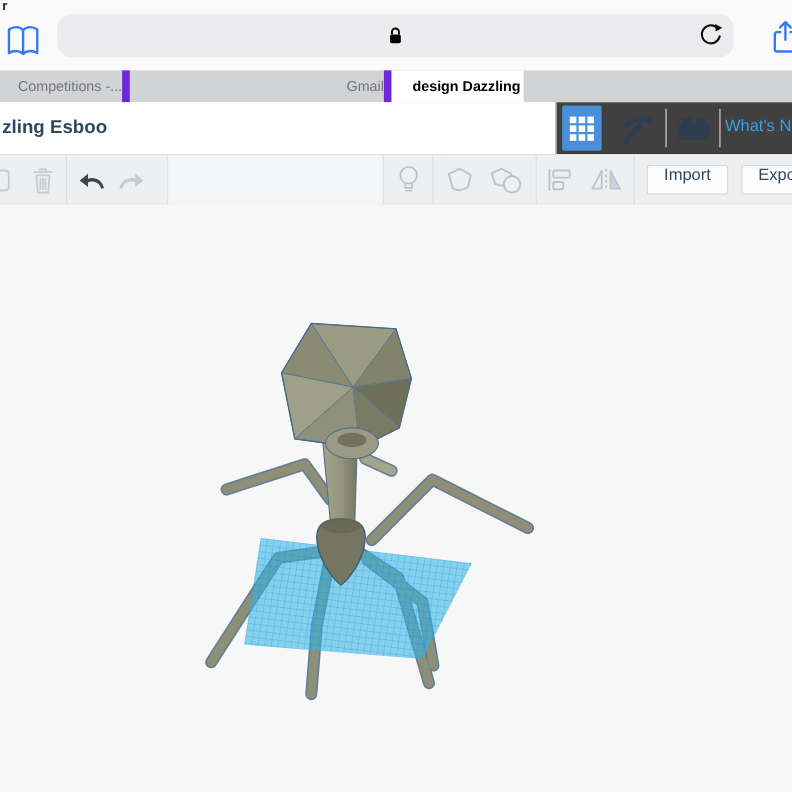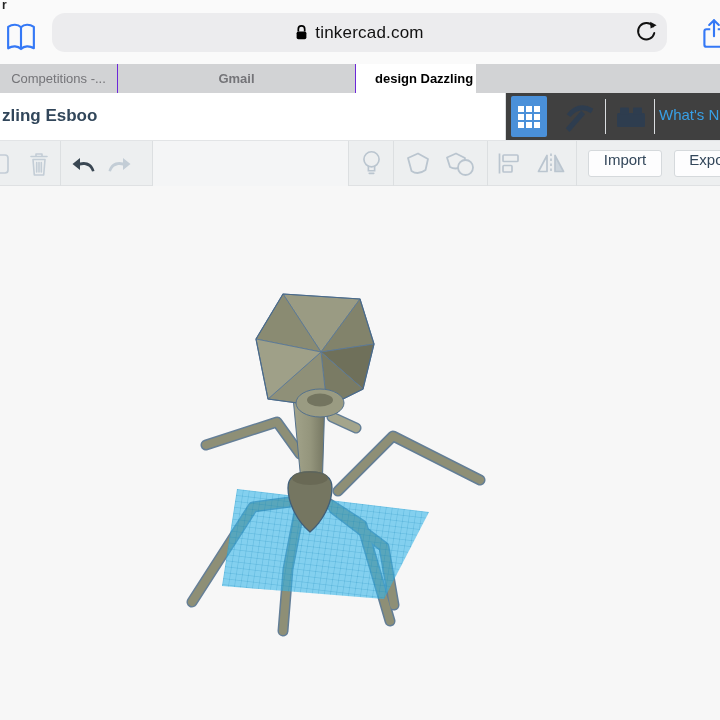--- a/index.html
+++ b/index.html
@@ -13,25 +13,25 @@
   #bookmarks-btn { left:6px; top:22px; width:34px; height:34px; }
   #address-bar { left:52px; top:13px; width:615px; height:39px; background:#ececee;
     border-radius:13px; display:flex; align-items:center; justify-content:center; }
   #address-inner { display:flex; align-items:center; gap:7px; }
   #url-text { font-size:17px; color:#111; letter-spacing:.2px; }
   #refresh-btn { right:62px; top:21px; width:24px; height:24px; }
   #share-btn { left:701px; top:18px; width:26px; height:32px; }
 
   
   #tab-bar { left:0; top:64px; width:720px; height:29px; background:#d2d3d5; display:flex; }
-  .tab { height:100%; display:flex; align-items:center; justify-content:center; gap:7px;
-    font-size:13px; color:#747478; border-right:1px solid #6d28d9; overflow:hidden; white-space:nowrap; }
+  .tab { height:100%; display:flex; align-items:center; justify-content:flex-end; gap:7px;
+    font-size:13px; color:#747478; border-right:7px solid #6d28d9; overflow:hidden; white-space:nowrap; }
   .tab.active { background:#ffffff; color:#000; font-weight:bold; border-right:none;
     justify-content:flex-start; padding-left:12px; }
-  #tab-0 { width:118px; } #tab-1 { width:244px; } #tab-2 { width:238px;font-weight:bold; } #tab-3 { width:120px; }
+  #tab-0 { width:118px; } #tab-1 { width:244px; } #tab-2 { width:238px; } #tab-3 { width:120px; }
 
   
   #tc-header { left:0; top:93px; width:720px; height:48px; background:#ffffff;
     border-bottom:1px solid #e2e4e6;padding-left:19px; }
   #design-name { left:2px; top:13px; font-size:17px; font-weight:600; color:#31465a; white-space:nowrap; }
   #header-controls { left:505px; top:0; width:237px; height:47px; background:#404040;
     border-left:1px solid #dadde0; }
   #grid-view-btn { left:5px; top:3px; width:36px; height:41px; background:#4a90d9;
     border-radius:2px; display:flex; align-items:center; justify-content:center; }
   #minecraft-btn { left:50px; top:6px; width:44px; height:36px; display:flex; align-items:center; justify-content:center; }
@@ -64,21 +64,20 @@
       <path d="M2,4.5 C6,1.8 11,1.8 14,5 C17,1.8 22,1.8 26,4.5 L26,24.5 C22,22 17,22 14,25.2 C11,22 6,22 2,24.5 Z M14,5 V25.2" fill="none" stroke="#3478f6" stroke-width="2" stroke-linejoin="round"></path>
     </svg>
   </div>
 
   <div id="address-bar" class="abs">
     <div id="address-inner">
       <svg width="13" height="17" viewBox="0 0 12 16">
         <path d="M3,7 V4.8 a3,3 0 0 1 6,0 V7" fill="none" stroke="#000" stroke-width="1.6"></path>
         <rect x="1.4" y="7" width="9.2" height="7.4" rx="1.6" fill="#000"></rect>
       </svg>
-      <span id="url-text">tinkercad.com</span>
     </div>
   </div>
 
   <div id="refresh-btn" class="abs">
     <svg width="24" height="24" viewBox="0 0 24 24">
       <path d="M19,5.5 A8.2,8.2 0 1 0 20.3,12" fill="none" stroke="#111" stroke-width="1.9" stroke-linecap="round"></path>
       <polygon points="16.2,0.8 22.6,4.3 16.6,7.6" fill="#111"></polygon>
     </svg>
   </div>
 

